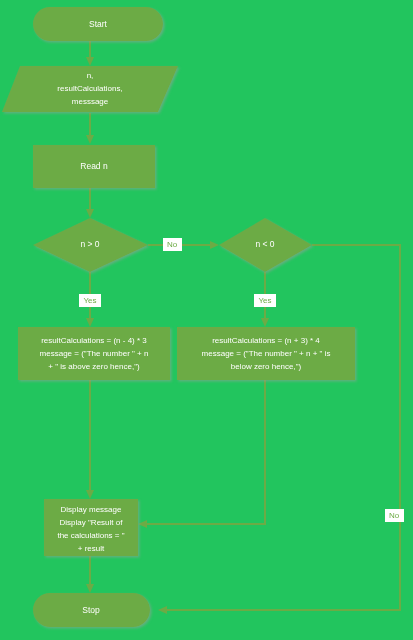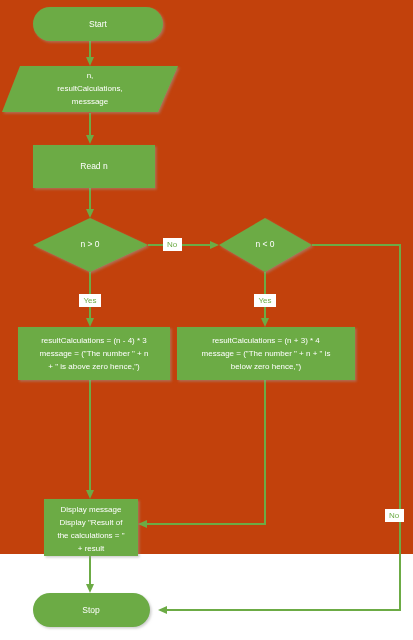--- a/index.html
+++ b/index.html
@@ -1,18 +1,18 @@
 <!DOCTYPE html>
 <html><head>
 <meta charset="utf-8">
 <style>
   html,body{margin:0;padding:0;background:#ffffff;}
   body{width:413px;height:640px;overflow:hidden;
        font-family:"Liberation Sans","DejaVu Sans",sans-serif;}
-  #canvas{position:relative;width:413px;height:554px;background:#c2410c;}
+  #canvas{position:relative;width:413px;height:640px;background:#22c55e;}
   svg.flow{position:absolute;left:0;top:0;width:413px;height:640px;display:block;}
   .shape-fill{fill:#6cab45;}
   .conn{stroke:#6cab45;stroke-width:2;fill:none;}
   .arrow-head{fill:#6cab45;}
   .shape-label{fill:#ffffff;font-size:8.5px;font-family:"Liberation Sans","DejaVu Sans",sans-serif;text-anchor:middle;dominant-baseline:middle;}
   .shape-label.small{font-size:8px;}
   .edge-label{fill:#6cab45;font-size:8px;font-family:"Liberation Sans","DejaVu Sans",sans-serif;text-anchor:middle;dominant-baseline:middle;}
   .edge-label-bg{fill:#ffffff;}
 </style>
 </head>

